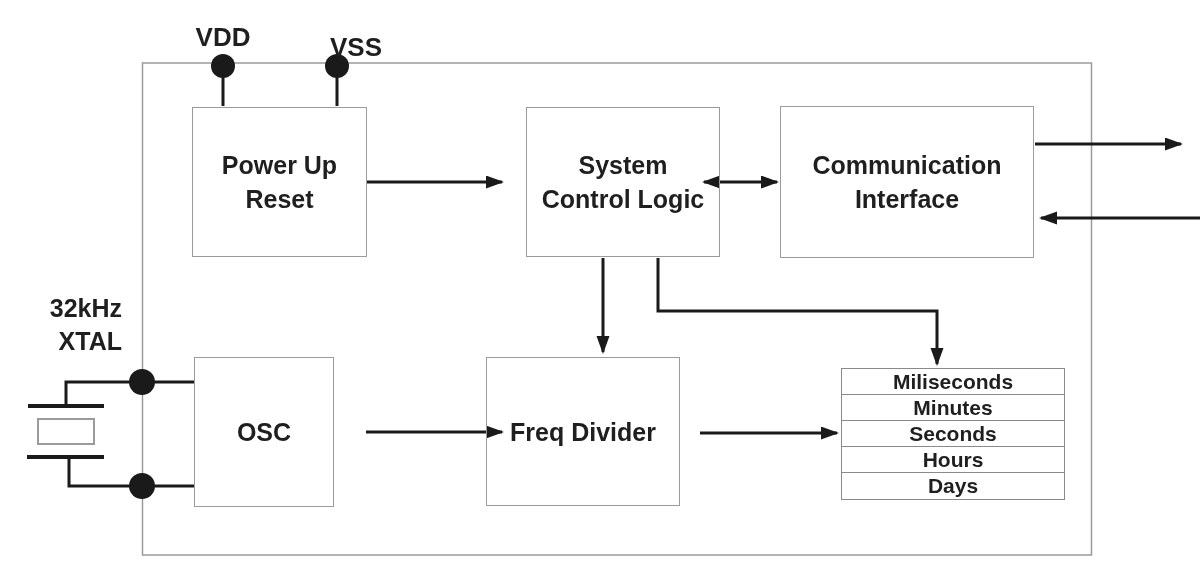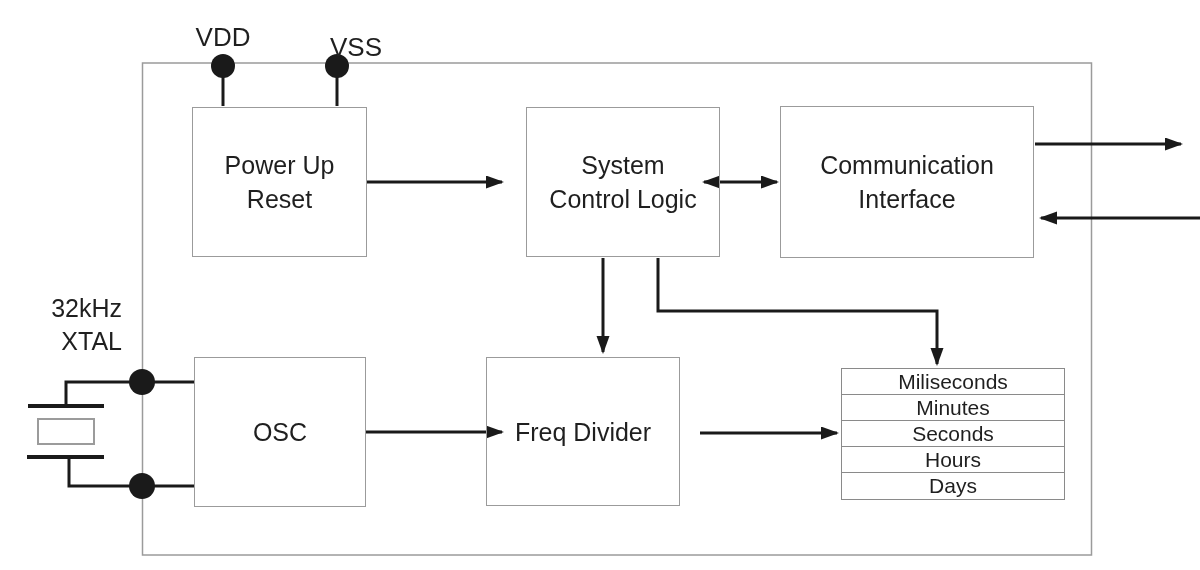--- a/index.html
+++ b/index.html
@@ -4,20 +4,21 @@
 <style>
   html, body { margin: 0; padding: 0; background: #ffffff; }
   .stage {
     position: relative;
     width: 1200px;
     height: 570px;
     background: #ffffff;
     font-family: "Liberation Sans", sans-serif;
     color: var(--text, #1f1f1f);
     overflow: hidden;
+    font-weight: bold;
   }
   .stage svg { position: absolute; left: 0; top: 0; }
   .wire   { stroke: var(--line, #1a1a1a); stroke-width: 3; fill: none; }
   .plate  { stroke: var(--line, #1a1a1a); stroke-width: 4; fill: none; }
   .frame  { stroke: var(--border, #a5a5a5); stroke-width: 1.5; fill: none; }
   .dot    { fill: var(--line, #111111); }
   .xbody  { stroke: var(--border, #a9a9a9); stroke-width: 2; fill: #ffffff; }
   .ahead  { fill: var(--line, #1a1a1a); }
 
   .block {
@@ -126,21 +127,21 @@
   <div class="block" style="left:506px; top:107px; width:194px; height:150px;margin-left:20px;">
     <div class="block-label">System
 Control Logic</div>
   </div>
 
   <div class="block" style="left:780px; top:106px; width:254px; height:152px;">
     <div class="block-label">Communication
 Interface</div>
   </div>
 
-  <div class="block" style="left:194px; top:357px; width:172px; height:150px;">
+  <div class="block" style="left:194px; top:357px; width:140px; height:150px;">
     <div class="block-label">OSC</div>
   </div>
 
   <div class="block" style="left:486px; top:357px; width:194px; height:149px;">
     <div class="block-label">Freq Divider</div>
   </div>
 
   <div class="registers">
     <div class="reg-row">Miliseconds</div>
     <div class="reg-row">Minutes</div>

